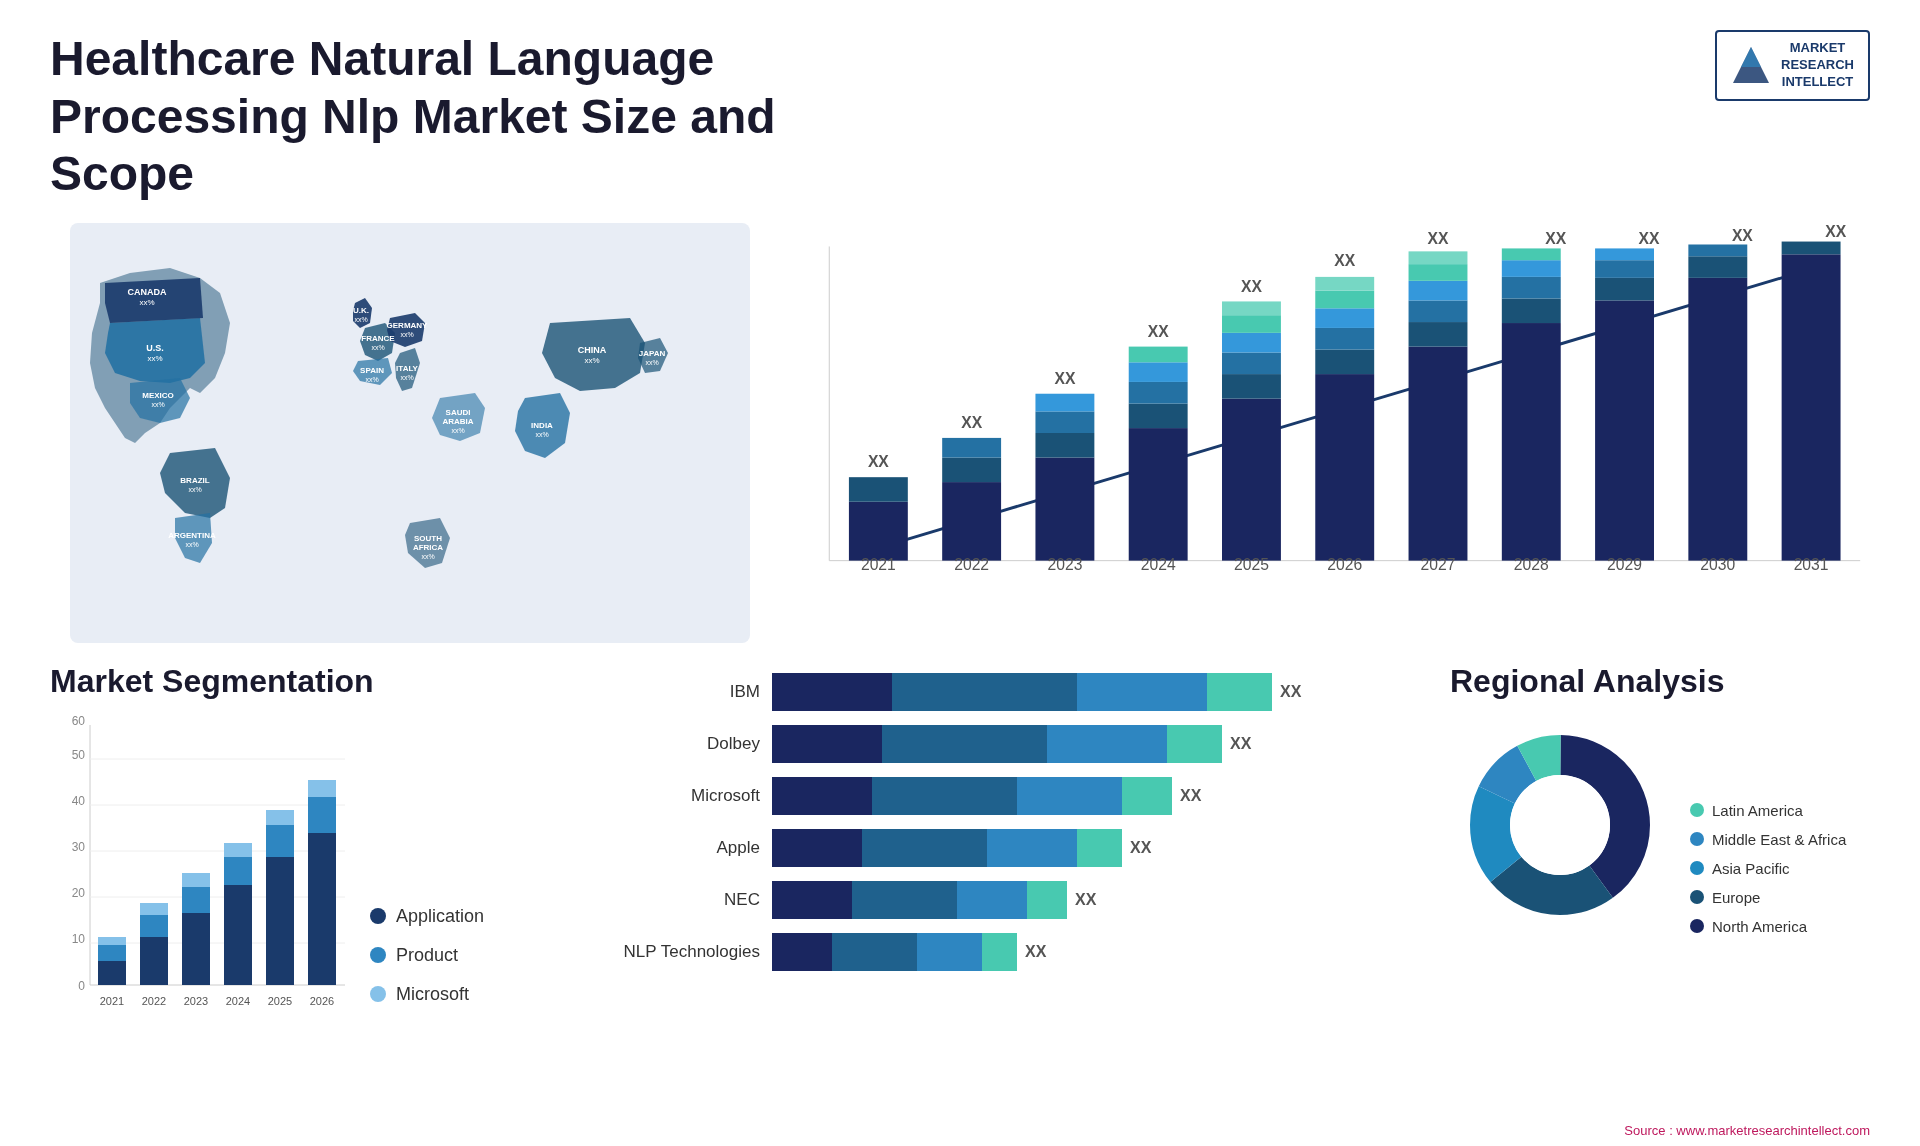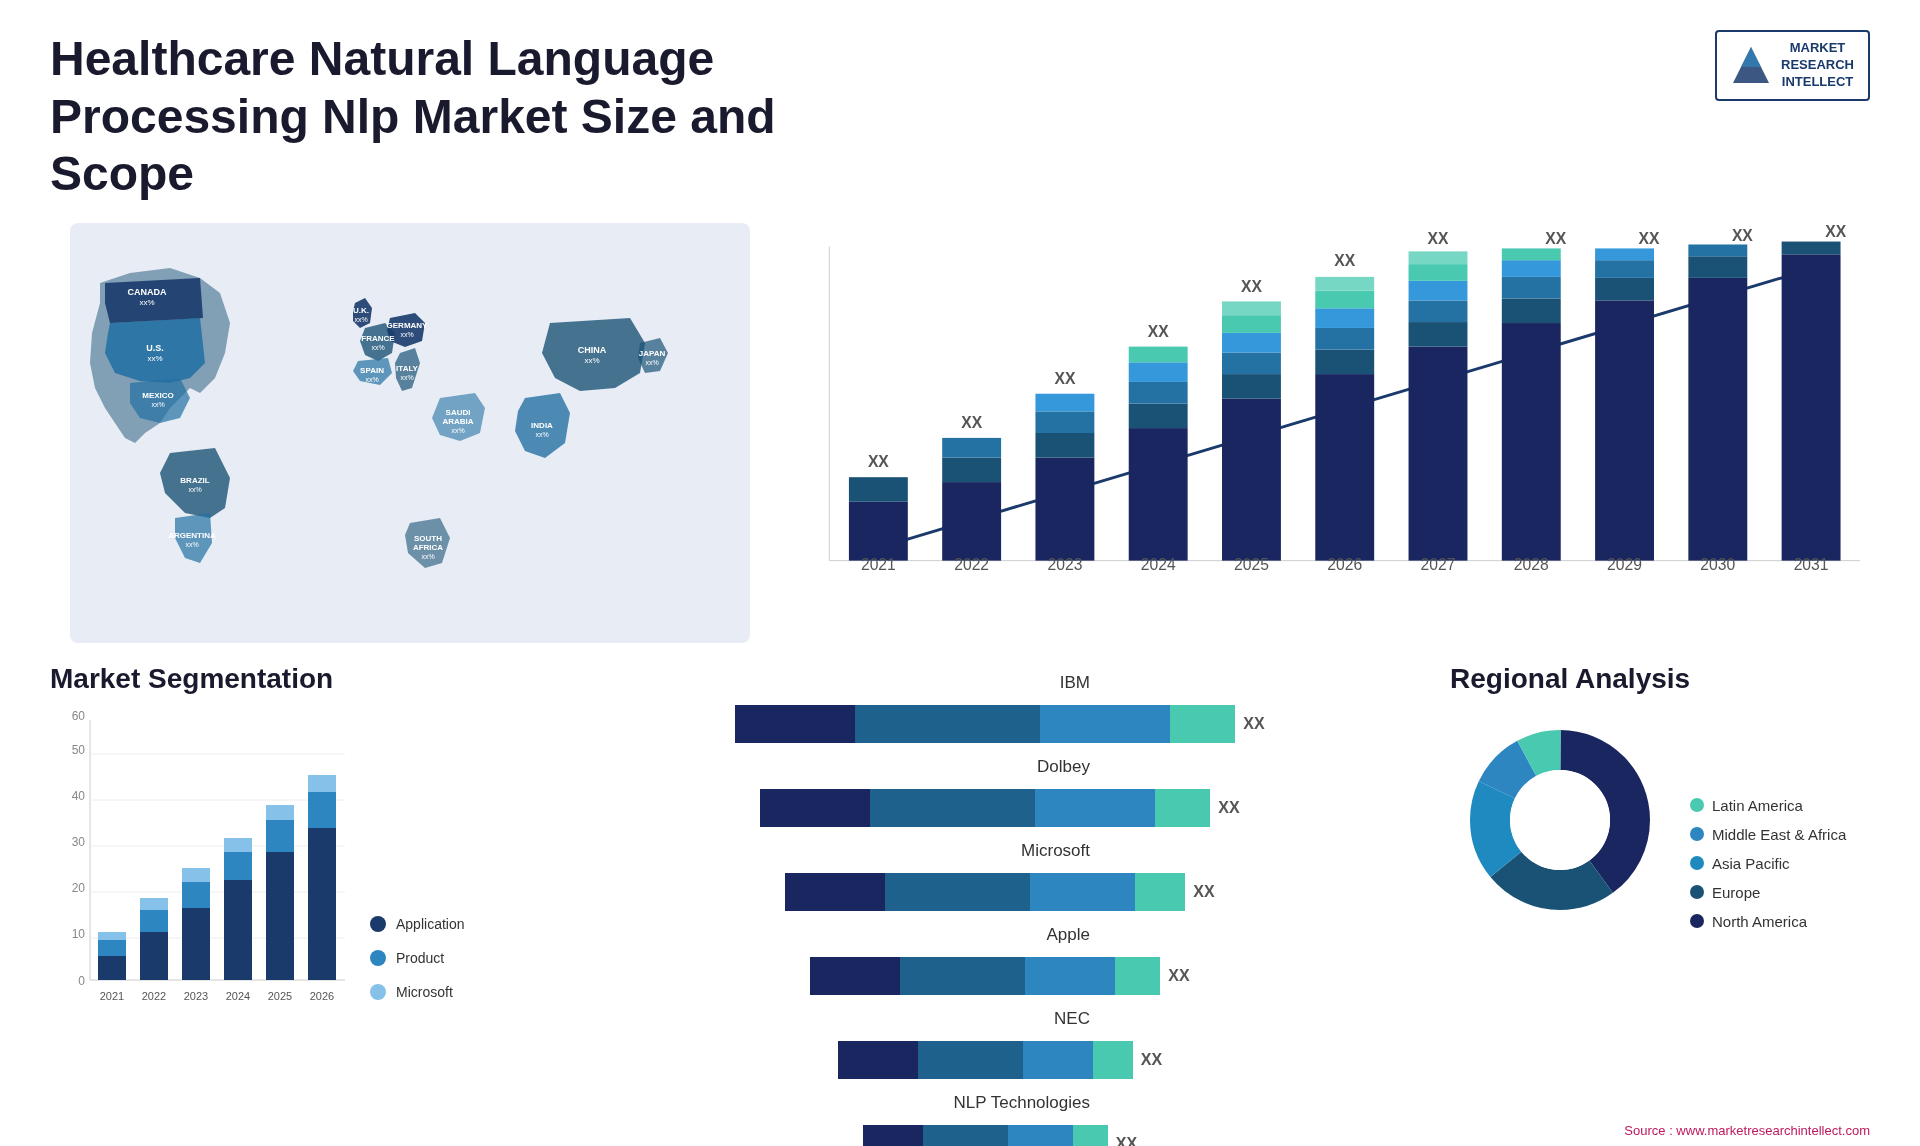--- a/index.html
+++ b/index.html
@@ -85,21 +85,21 @@
       gap: 0;
       height: 480px;
     }
 
     
     .segmentation-section {
       width: 500px;
       flex-shrink: 0;
     }
     .section-title {
-      font-size: 28px;
+      font-size: 32px;
       font-weight: 700;
       color: #1a1a2e;
       margin-bottom: 15px;
     }
     .seg-chart-area {
       display: flex;
       gap: 20px;
       align-items: flex-end;
     }
     .seg-chart-svg-wrap {
@@ -110,21 +110,21 @@
       display: flex;
       flex-direction: column;
       gap: 18px;
       justify-content: center;
       padding-bottom: 30px;
     }
     .legend-item {
       display: flex;
       align-items: center;
       gap: 10px;
-      font-size: 14px;
+      font-size: 18px;
       color: #333;
     }
     .legend-dot {
       width: 16px;
       height: 16px;
       border-radius: 50%;
       flex-shrink: 0;
     }
 
     
@@ -133,21 +133,20 @@
       padding: 0 30px;
     }
     .players-bars {
       margin-top: 10px;
     }
     .player-row {
       display: flex;
       align-items: center;
       margin-bottom: 14px;
       gap: 12px;
-      flex-direction: column;
     }
     .player-name {
       width: 180px;
       font-size: 17px;
       color: #333;
       text-align: right;
       flex-shrink: 0;
     }
     .player-bar-wrap {
       display: flex;

